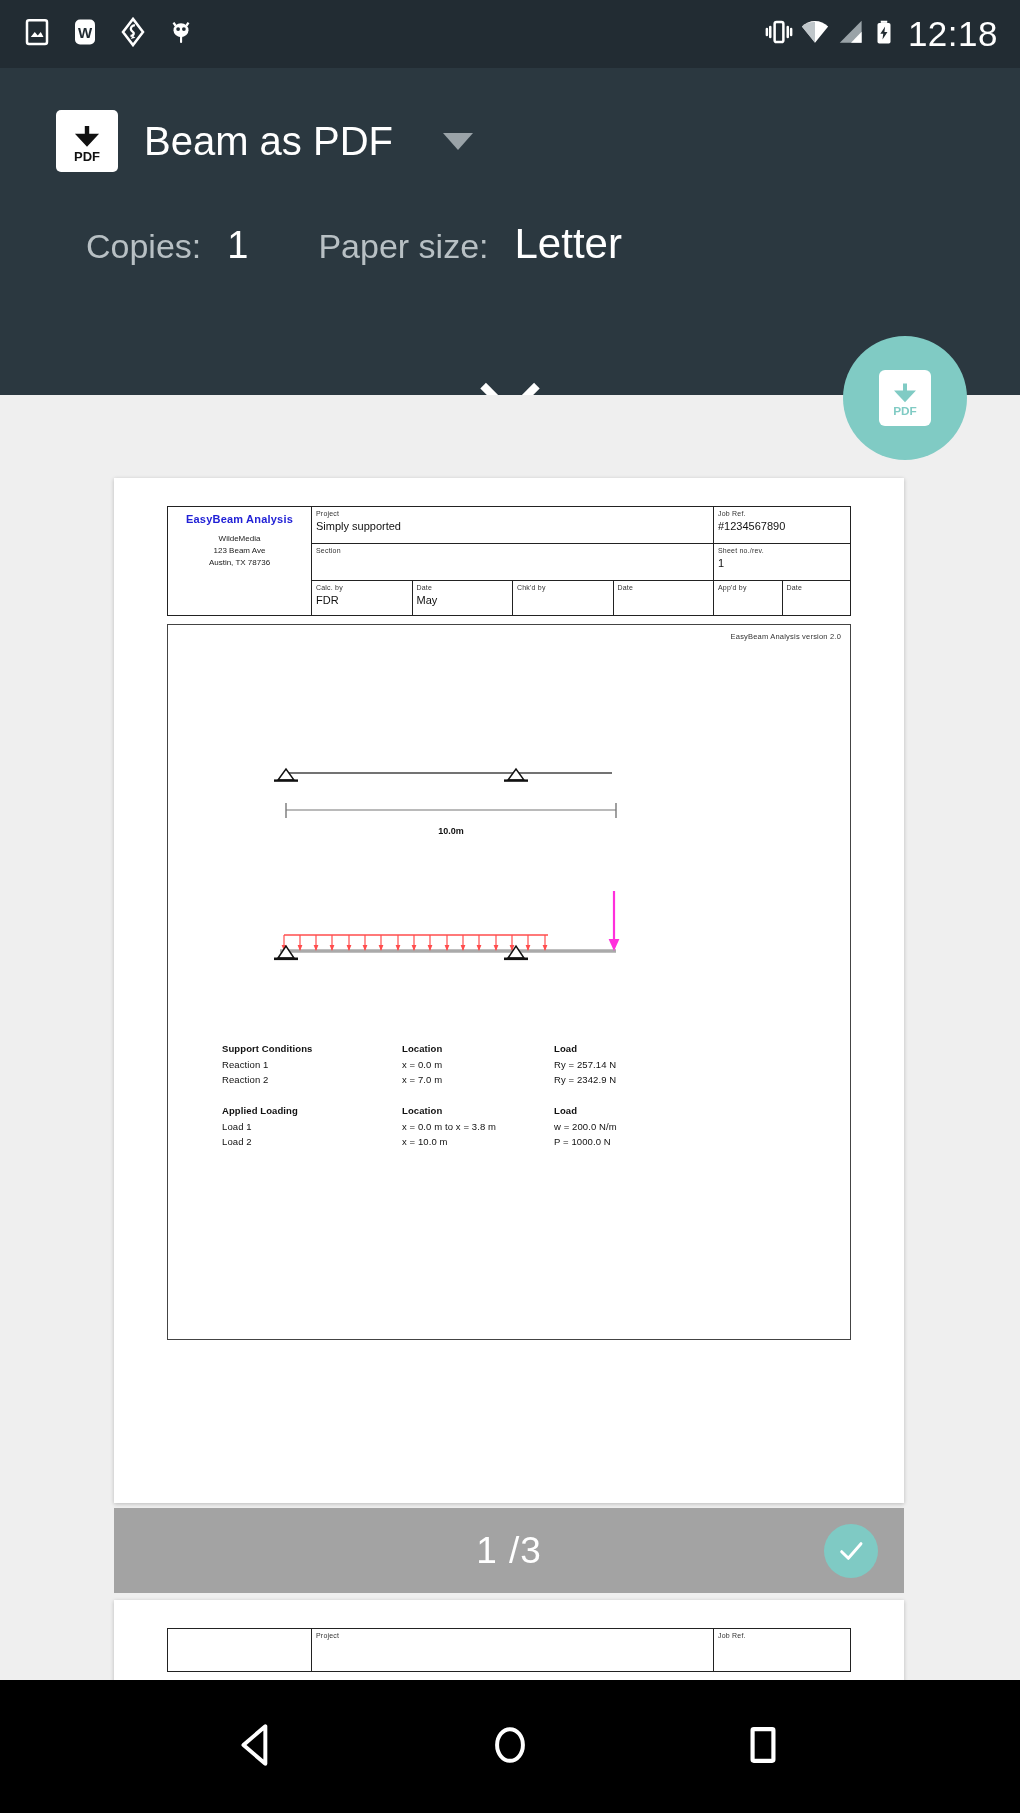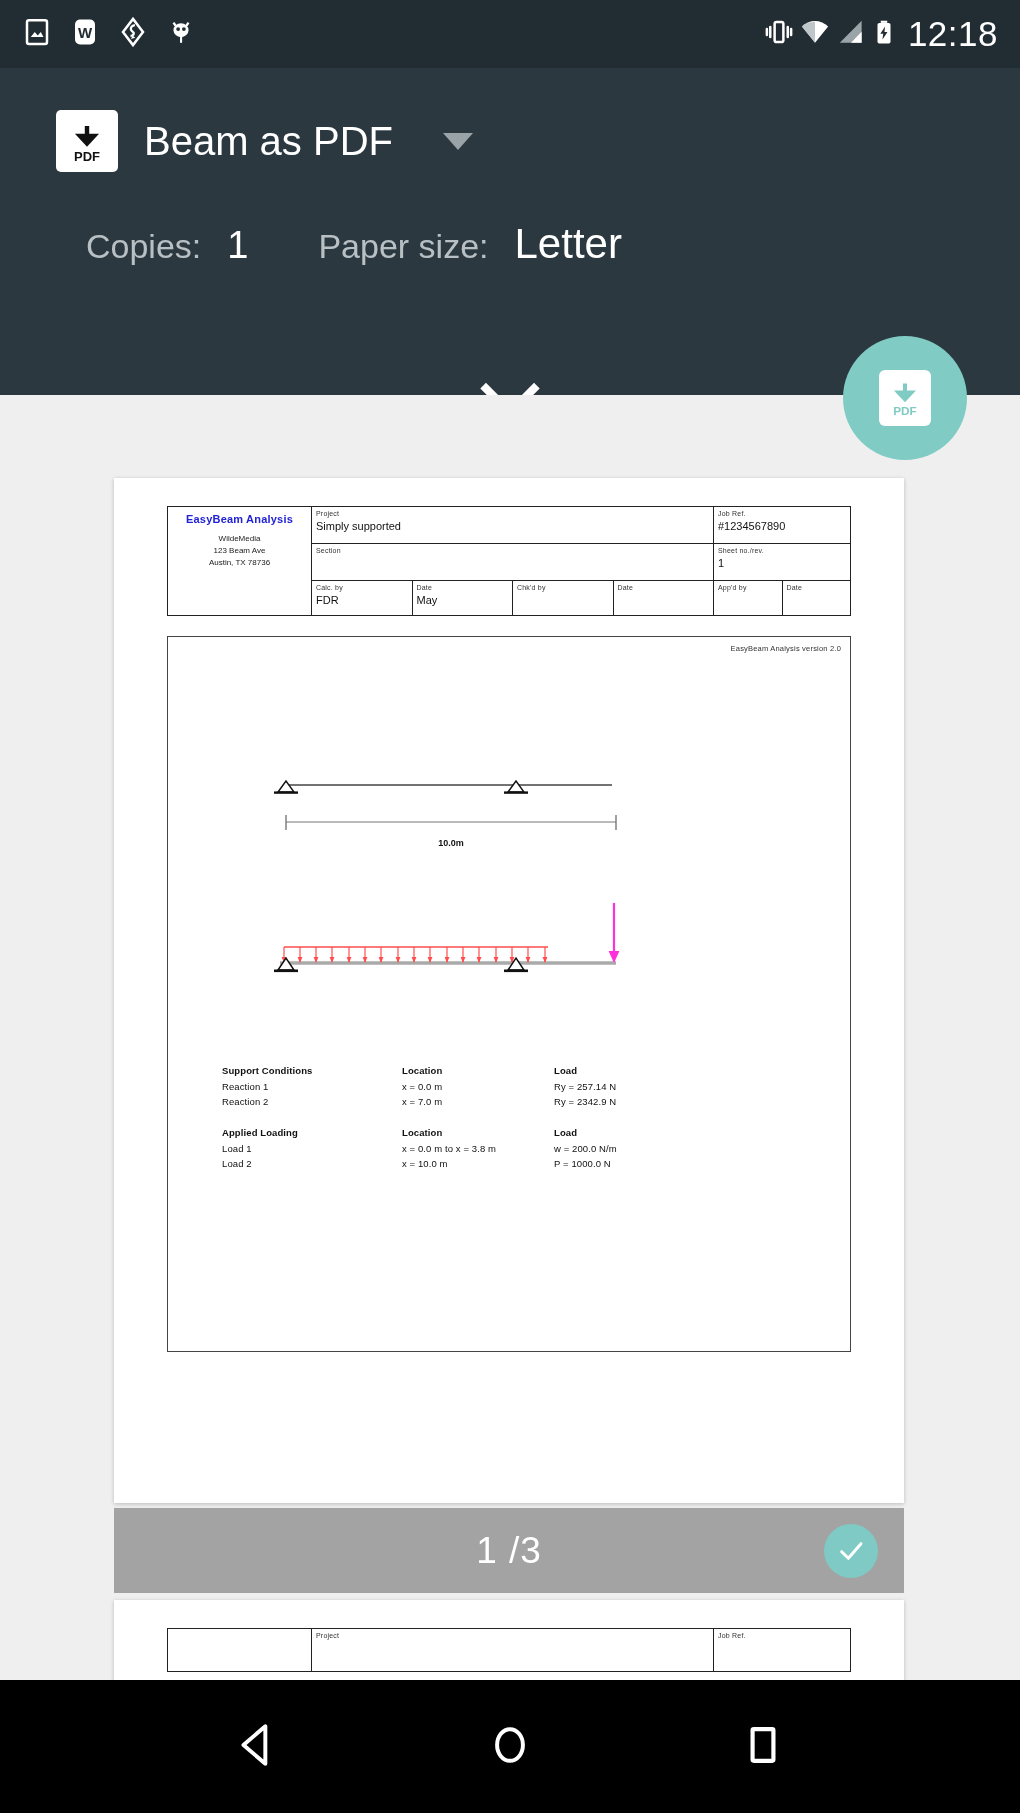--- a/index.html
+++ b/index.html
@@ -223,39 +223,39 @@
     font-size: 8px;
     font-weight: 400;
     color: #1a1a1a;
     display: block;
     line-height: 11px;
     margin-top: 8px;
   }
 
   
   .drawing-panel {
-    margin-top: 20px;
+    margin-top: 8px;
     border: 1.2px solid #444;
     height: 716px;
     position: relative;
     box-sizing: border-box;
   }
   .version-text {
     position: absolute;
     top: 7px; right: 9px;
     font-size: 7.5px;
     color: #333;
     letter-spacing: 0.2px;
   }
   .svg-draw { position: absolute; top: 0; left: 0; }
 
   .results {
     position: absolute;
     left: 54px;
-    top: 426px;
+    top: 416px;
     width: 560px;
     font-size: 9.5px;
     color: #111;
     line-height: 14.5px;
   }
   .res-table { width: 100%; border-collapse: collapse; }
   .res-table td {
     padding: 0;
     font-size: 9.5px;
     line-height: 15px;

